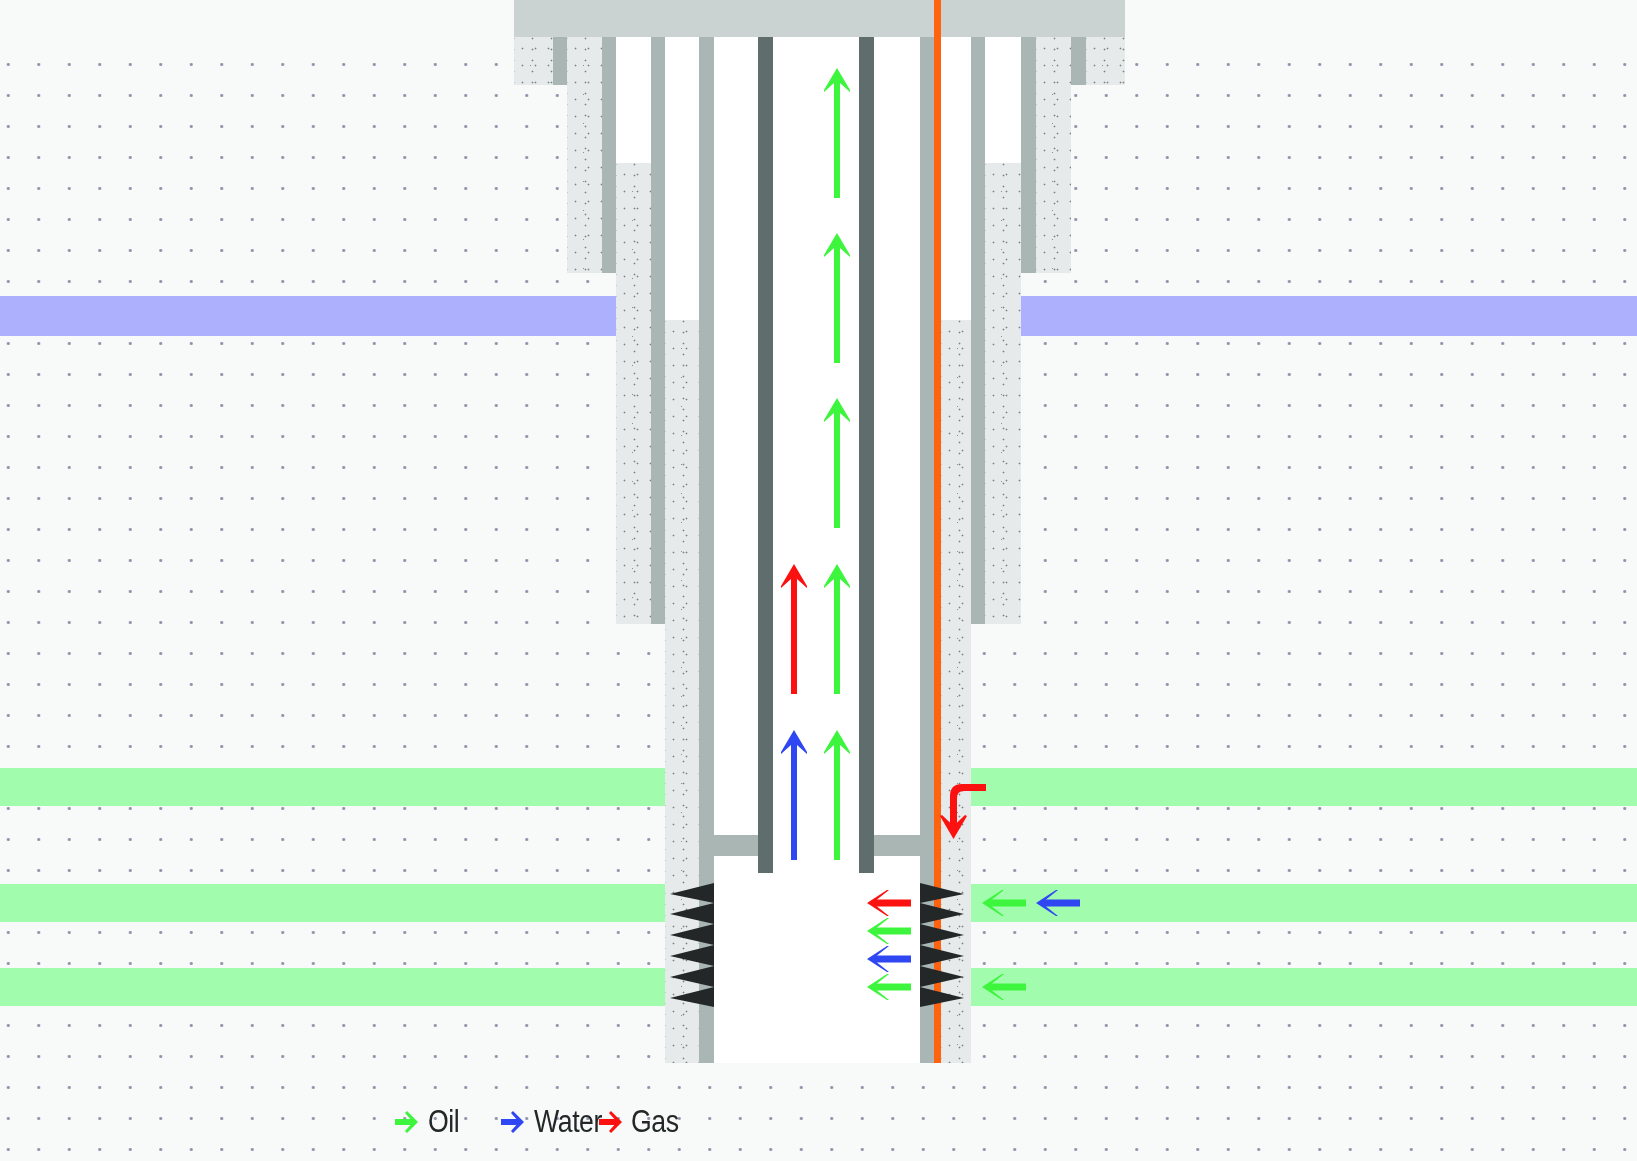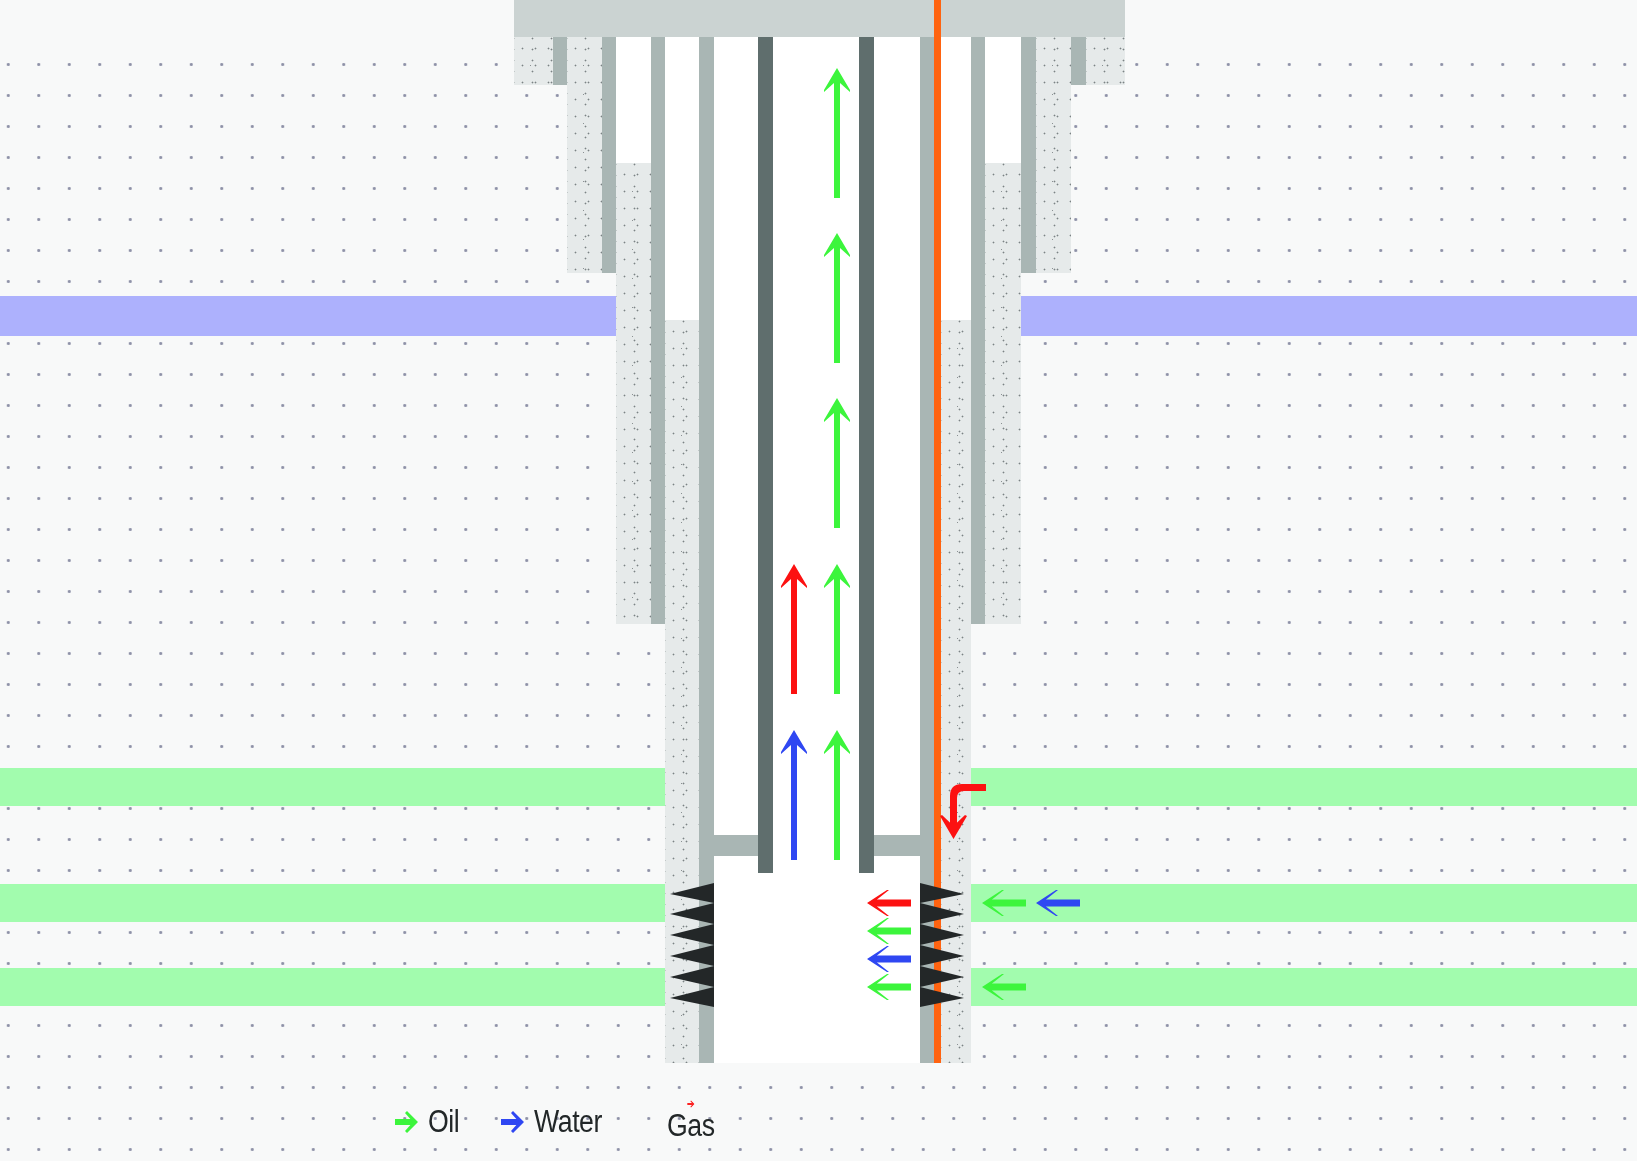--- a/index.html
+++ b/index.html
@@ -156,21 +156,21 @@
       </svg>
       <span class="legend-text" style="margin-left:8px;">Oil</span>
     </div>
     <div class="legend-item" style="left:500px;">
       <svg width="26" height="26" viewBox="0 0 26 26">
         <rect x="1" y="10" width="18" height="6" fill="#2f47f2"></rect>
         <polygon points="24,13 13,2 11,4 19,13 11,22 13,24" fill="#2f47f2"></polygon>
       </svg>
       <span class="legend-text" style="margin-left:8px;">Water</span>
     </div>
-    <div class="legend-item" style="left:660px;flex-direction:column;">
+    <div class="legend-item" style="left:598px;">
       <svg width="26" height="26" viewBox="0 0 26 26">
         <rect x="1" y="10" width="18" height="6" fill="#fc1111"></rect>
         <polygon points="24,13 13,2 11,4 19,13 11,22 13,24" fill="#fc1111"></polygon>
       </svg>
       <span class="legend-text" style="margin-left:7px;">Gas</span>
     </div>
   </div>
 
 </div>
 

